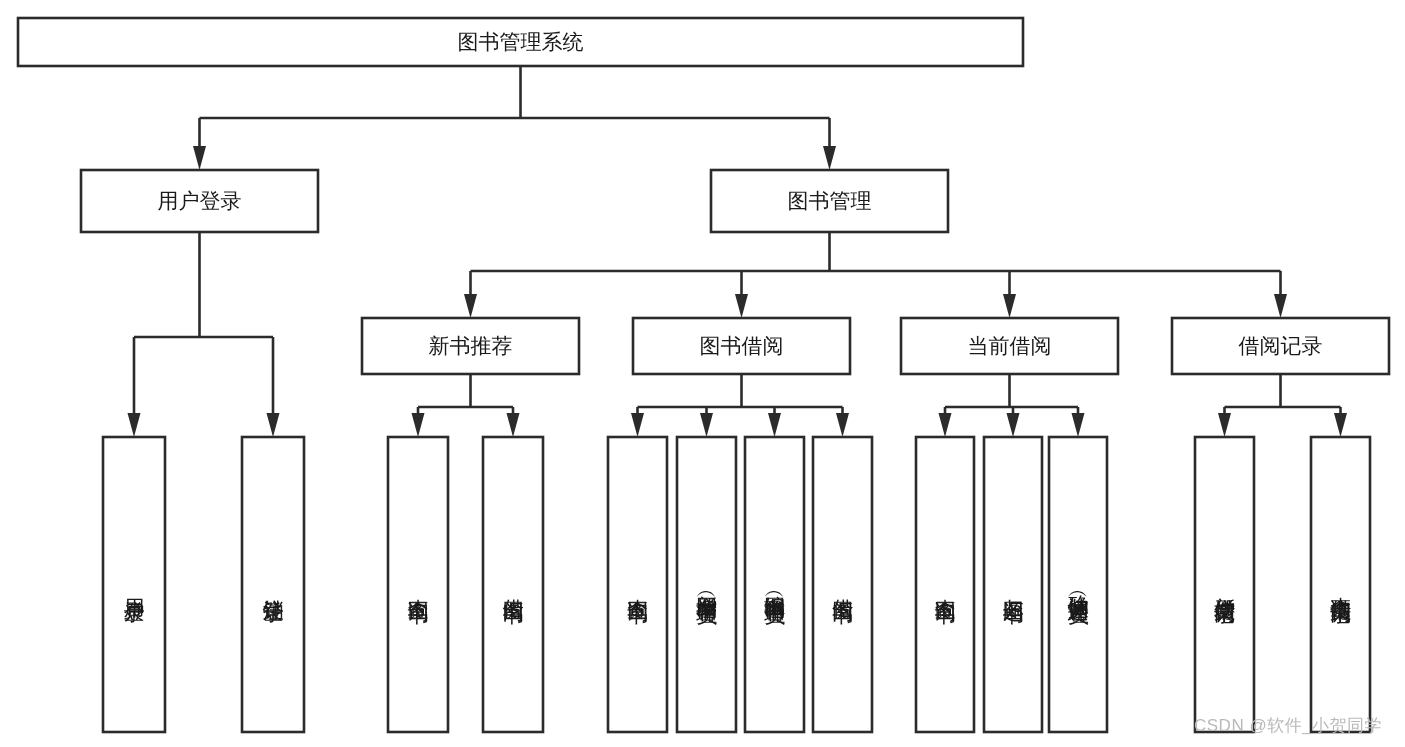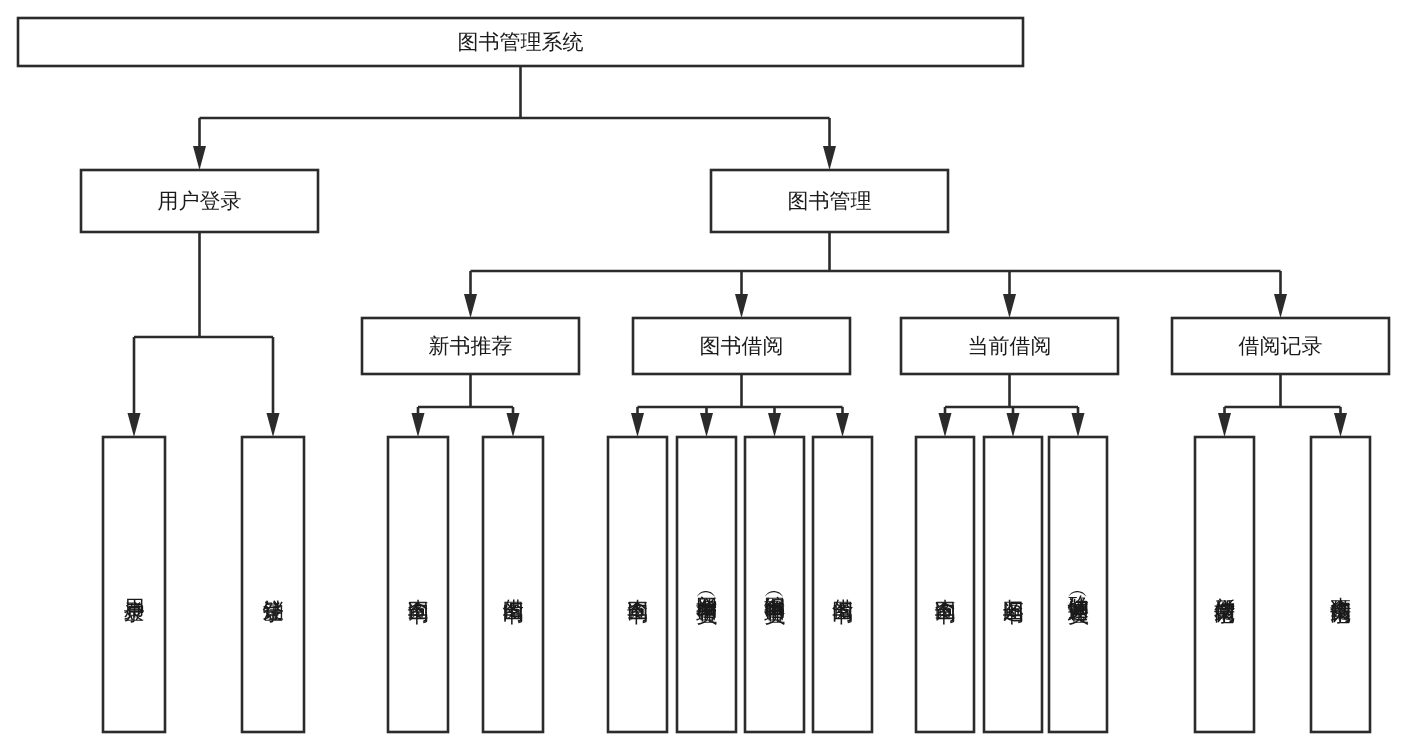--- a/index.html
+++ b/index.html
@@ -176,14 +176,15 @@
       <div class="node-label-v" style="left: 677px; top: 437px; width: 59px; height: 295px;">新增图书（管理员）</div>
       <div class="node-label-v" style="left: 745px; top: 437px; width: 59px; height: 295px;">编辑图书（管理员）</div>
       <div class="node-label-v" style="left: 813px; top: 437px; width: 59px; height: 295px;">借阅图书</div>
       <div class="node-label-v" style="left: 916px; top: 437px; width: 58px; height: 295px;">查询图书</div>
       <div class="node-label-v" style="left: 984px; top: 437px; width: 58px; height: 295px;">归还图书</div>
       <div class="node-label-v" style="left: 1049px; top: 437px; width: 58px; height: 295px;">确认归还（管理员）</div>
       <div class="node-label-v" style="left: 1195px; top: 437px; width: 59px; height: 295px;">新增借阅记录</div>
       <div class="node-label-v" style="left: 1311px; top: 437px; width: 59px; height: 295px;">查询借阅记录</div>
     </div>
 
+  <div class="watermark" style="left:1194px; top:714px;">CSDN @软件_小贺同学</div>
 
 </div>
 
 </body></html>

